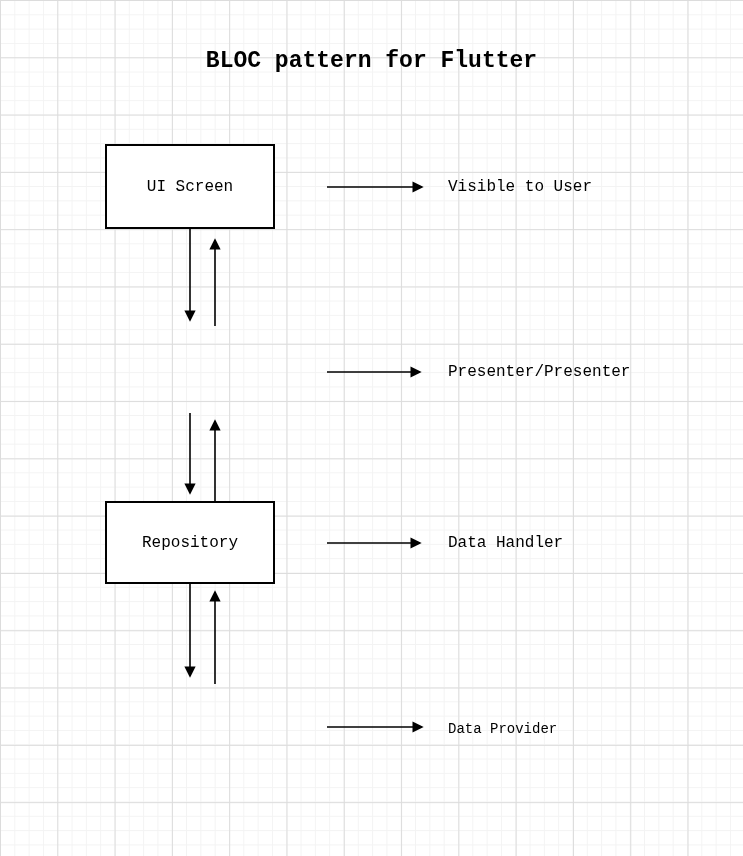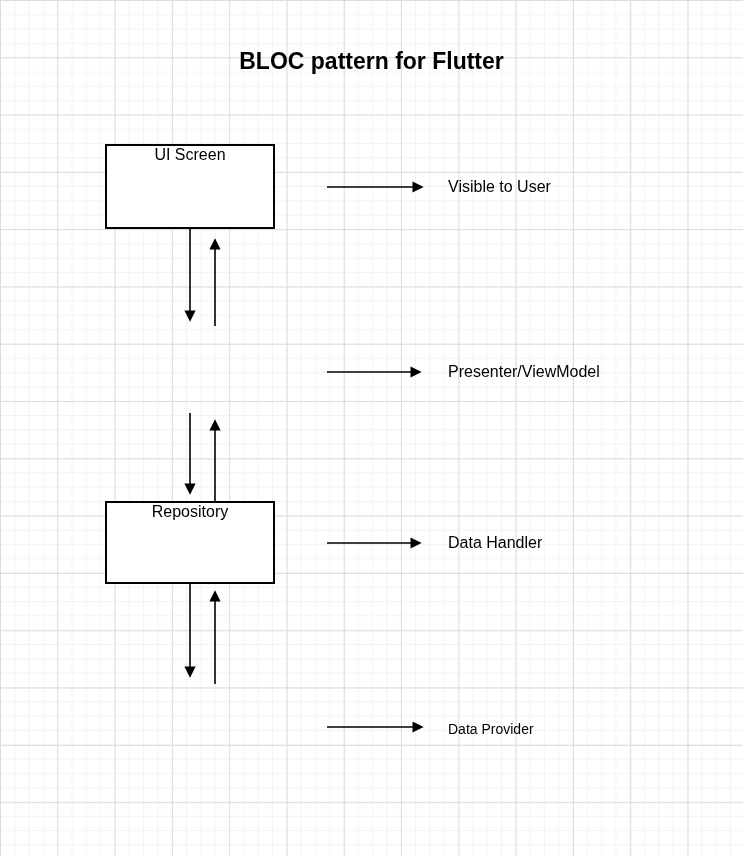--- a/index.html
+++ b/index.html
@@ -12,41 +12,42 @@
     height: 856px;
     overflow: hidden;
     background-color: #ffffff;
     
     background-image:
       linear-gradient(to right, #dcdcdc 1px, transparent 1px),
       linear-gradient(to bottom, #dcdcdc 1px, transparent 1px),
       linear-gradient(to right, #f3f3f3 1px, transparent 1px),
       linear-gradient(to bottom, #f3f3f3 1px, transparent 1px);
     background-size: 57.3px 57.3px, 57.3px 57.3px, 14.325px 14.325px, 14.325px 14.325px;
+    font-family: Liberation Mono, monospace;
   }
 
   .title {
     position: absolute;
     left: 0; top: 46px;
     width: 743px;
     text-align: center;
     font-size: 23px;
     font-weight: bold;
     line-height: 30px;
     color: #000000;
   }
 
   .node {
     position: absolute;
     left: 105px;
     width: 170px;
     background: #ffffff;
     border: 2px solid #000000;
     display: flex;
-    align-items: flex-start;
+    align-items: center;
     justify-content: center;
     font-size: 16px;
     text-align: center;
   }
   .node-0 { top: 144px; height: 85px; }
   .node-1 { top: 329px; height: 84px; }
   .node-2 { top: 501px; height: 83px; }
   .node-3 { top: 684px; height: 84px; }
 
   .annotation {
@@ -101,17 +102,17 @@
   </svg>
 
   <div class="node node-0">
     <span>UI Screen</span>
   </div>
   <div class="node node-2">
     <span>Repository</span>
   </div>
 
   <div class="annotation annotation-0">Visible to User</div>
-  <div class="annotation annotation-1">Presenter/ViewModel</div>
+  <div class="annotation annotation-1">Presenter/Presenter</div>
   <div class="annotation annotation-3">Data Provider</div>
   <div class="annotation annotation-2">Data Handler</div>
 
 </div>
 
 </body></html>

